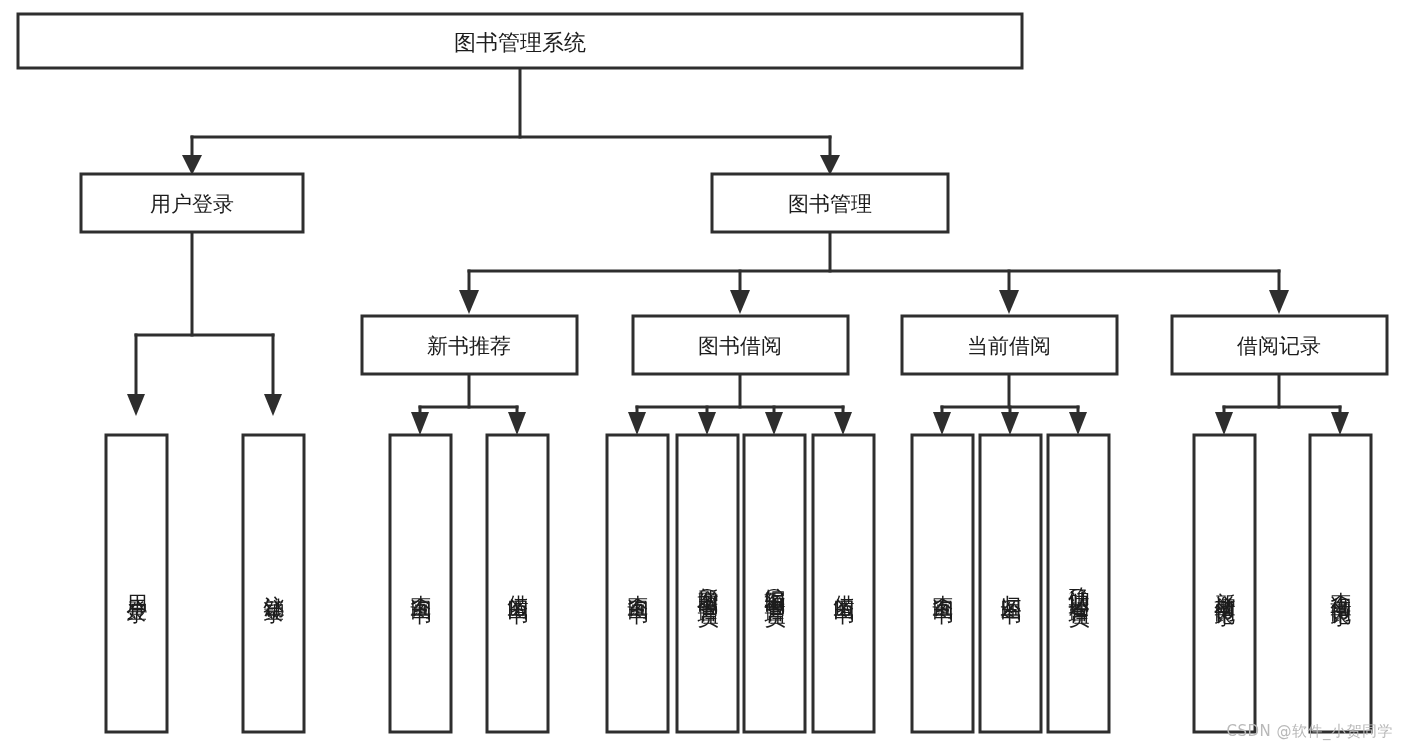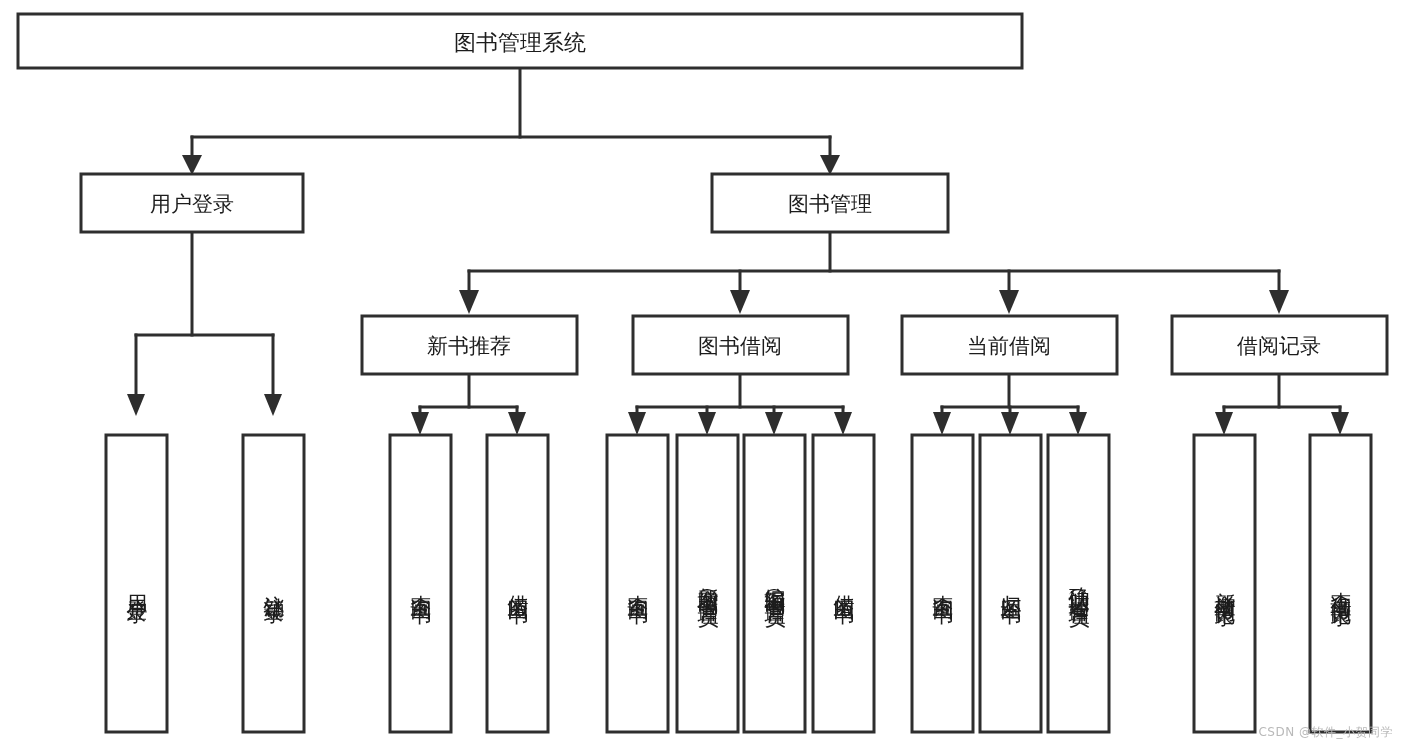--- a/index.html
+++ b/index.html
@@ -69,21 +69,21 @@
     line-height: 1.28;
     letter-spacing: 3px;
     color: #1c1c1c;
     white-space: nowrap;
   }
   .watermark {
     position: absolute;
     right: 8px;
     bottom: 6px;
     font-family: "DejaVu Sans", "Liberation Sans", sans-serif;
-    font-size: 12px;
+    font-size: 15px;
     color: #b9b9b9;
     white-space: nowrap;
     letter-spacing: 0.5px;
   }
 </style>
 </head>
 <body>
 
 <div id="diagram-root">
 

